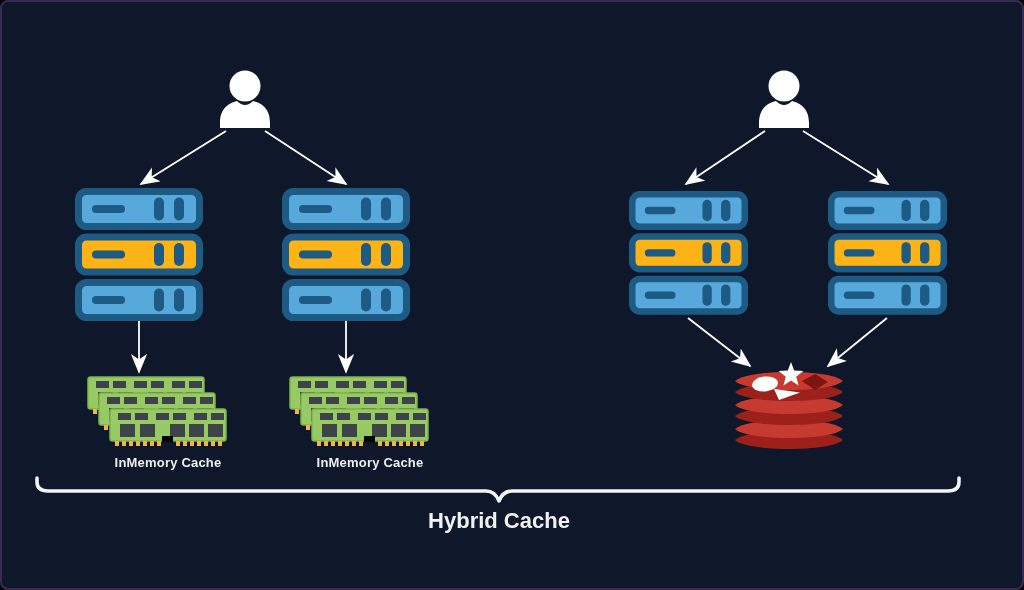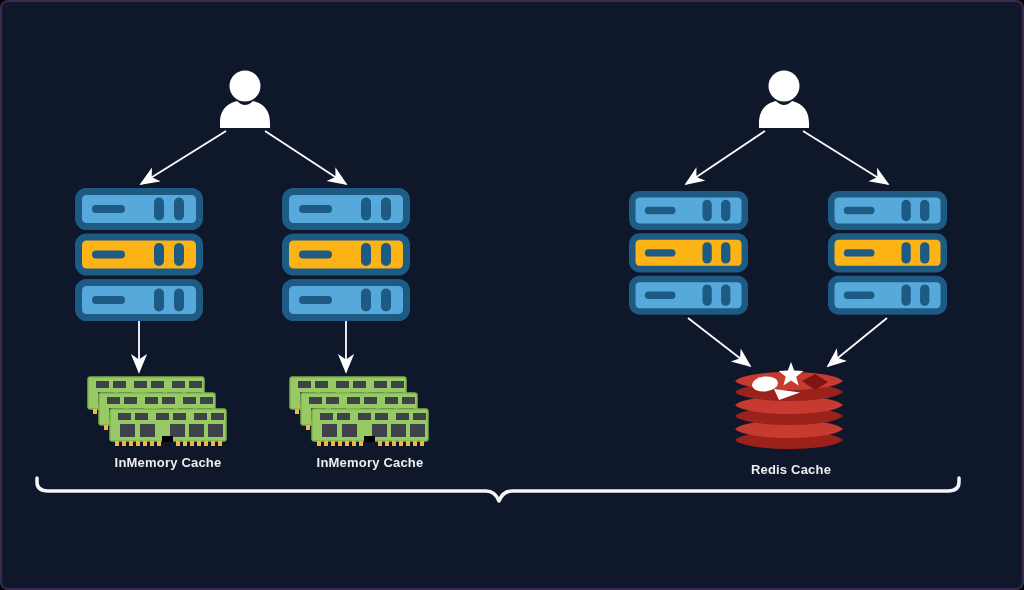--- a/index.html
+++ b/index.html
@@ -150,15 +150,15 @@
     <use href="#ram-stack" transform="translate(86,375)"></use>
     <use href="#ram-stack" transform="translate(288,375)"></use>
 
     <use href="#redis" transform="translate(732,360)"></use>
 
     <path d="M 35 476 L 35 480 Q 35 489 46 489 L 484 489 Q 493 489 497 499 Q 501 489 510 489 L 946 489 Q 957 489 957 480 L 957 476" fill="none" stroke="#f5f5f5" stroke-width="3.5" stroke-linecap="round" stroke-linejoin="round"></path>
   </svg>
 
   <div class="diagram-label" style="left:66px;  top:453px;">InMemory Cache</div>
   <div class="diagram-label" style="left:268px; top:453px;">InMemory Cache</div>
-  <div class="diagram-label" style="left:689px; top:460px;">Redis Cache</div>
+  <div class="diagram-title" style="left:297px; top:506px;">Hybrid Cache</div>
 
 </div>
 
 </body></html>

